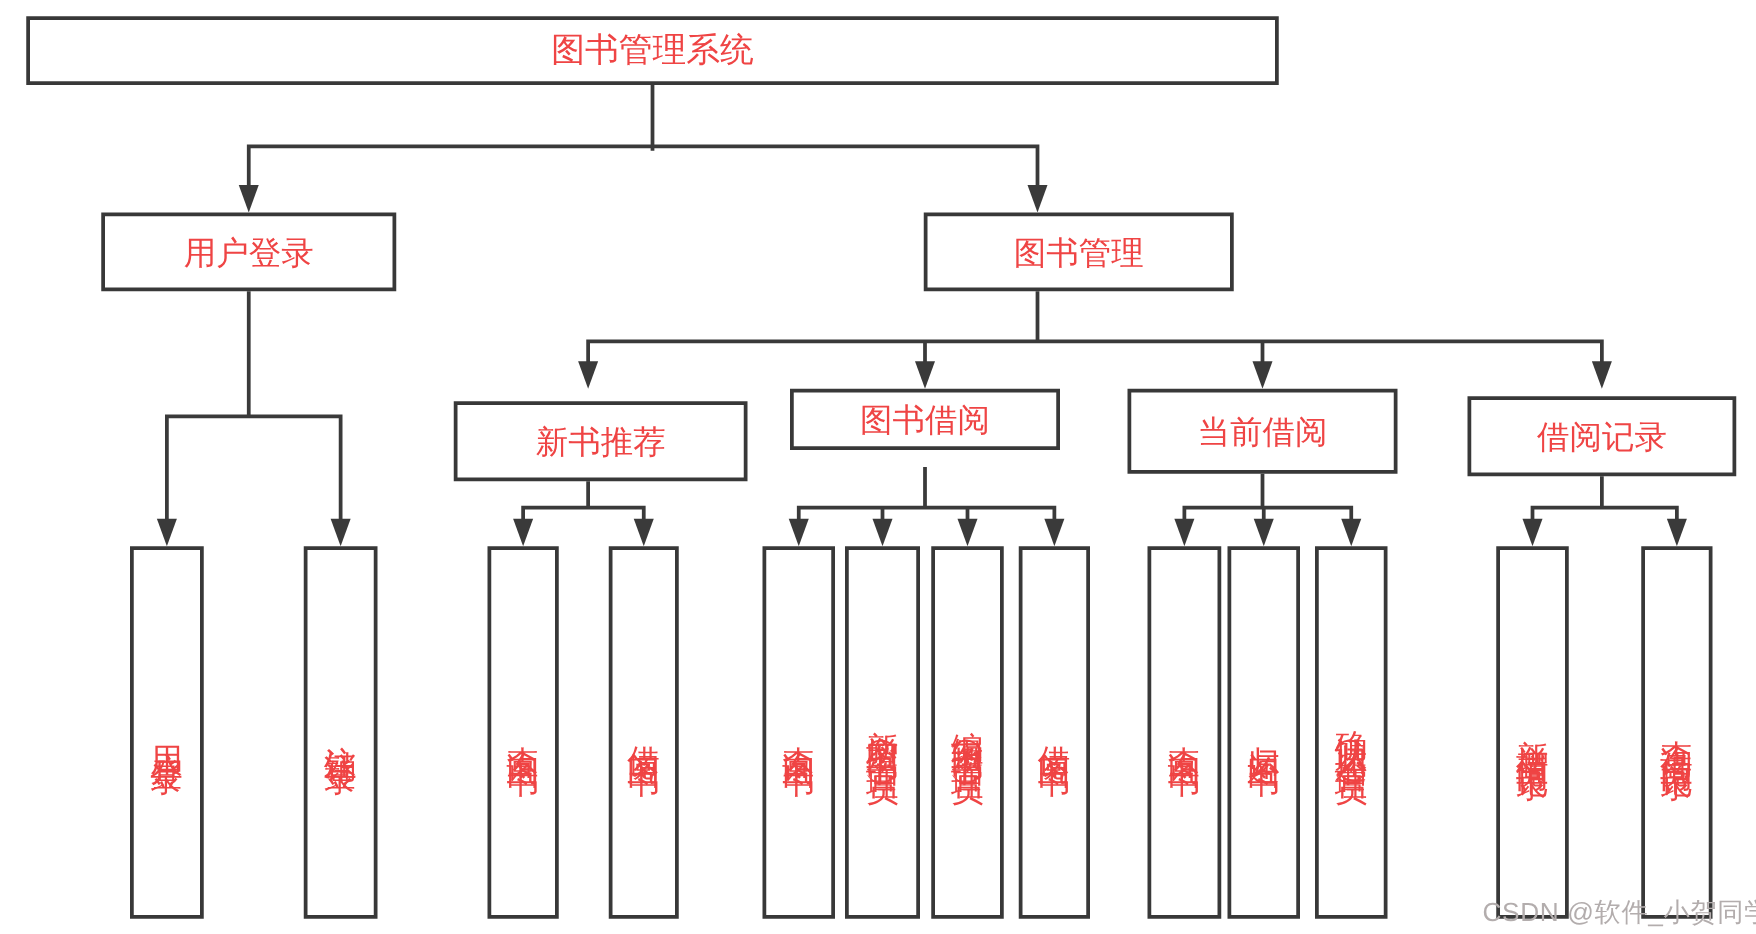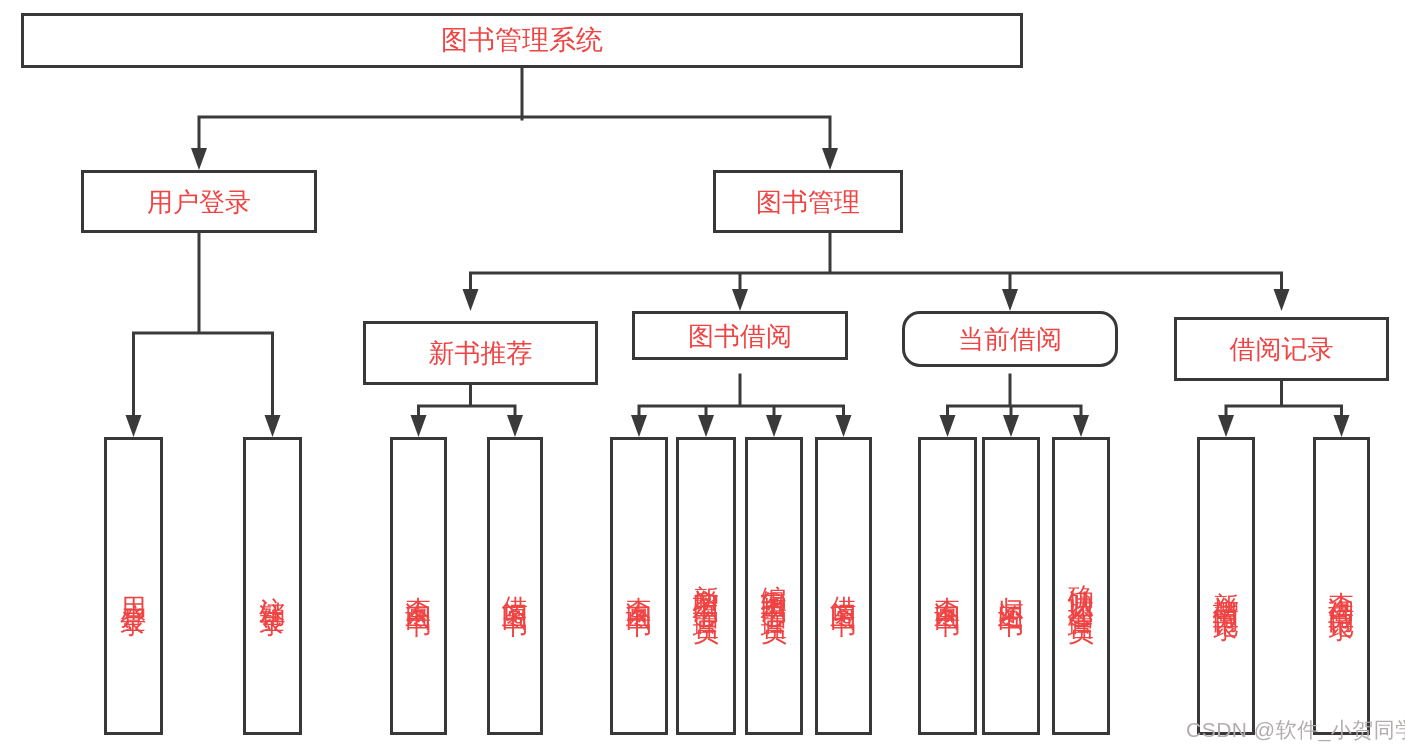--- a/index.html
+++ b/index.html
@@ -57,25 +57,25 @@
       <polygon points="1003,415 1019,415 1011,437"></polygon>
       <polygon points="1073,415 1089,415 1081,437"></polygon>
       <polygon points="1218,415 1234,415 1226,437"></polygon>
       <polygon points="1333.5,415 1349.5,415 1341.5,437"></polygon>
     </g>
   </svg>
 
   <div class="box title" style="left:21px; top:13px; width:1002px; height:55px;">图书管理系统</div>
 
   <div class="box" style="left:81px; top:170px; width:236px; height:63px;">用户登录</div>
-  <div class="box" style="left:713px; top:170px; width:190px; height:63px;">图书管理</div>
+  <div class="box" style="left:739px; top:170px; width:248px; height:63px;">图书管理</div>
 
   <div class="box" style="left:363px; top:321px; width:235px; height:64px;">新书推荐</div>
   <div class="box" style="left:632px; top:311px; width:216px; height:49px;">图书借阅</div>
-  <div class="box" style="left:902px; top:311px; width:216px; height:56px;border-radius:18px;">当前借阅</div>
+  <div class="box" style="left:902px; top:311px; width:216px; height:68px;">当前借阅</div>
   <div class="box" style="left:1174px; top:317px; width:215px; height:64px;">借阅记录</div>
 
   <div class="box vbox" style="left:104px; top:437px; width:59px; height:298px;">
     <span>用户登录</span>
     </div>
   <div class="box vbox" style="left:243px; top:437px; width:59px; height:298px;">
     <span>注销登录</span>
     </div>
 
   <div class="box vbox" style="left:390px; top:437px; width:57px; height:298px;">

